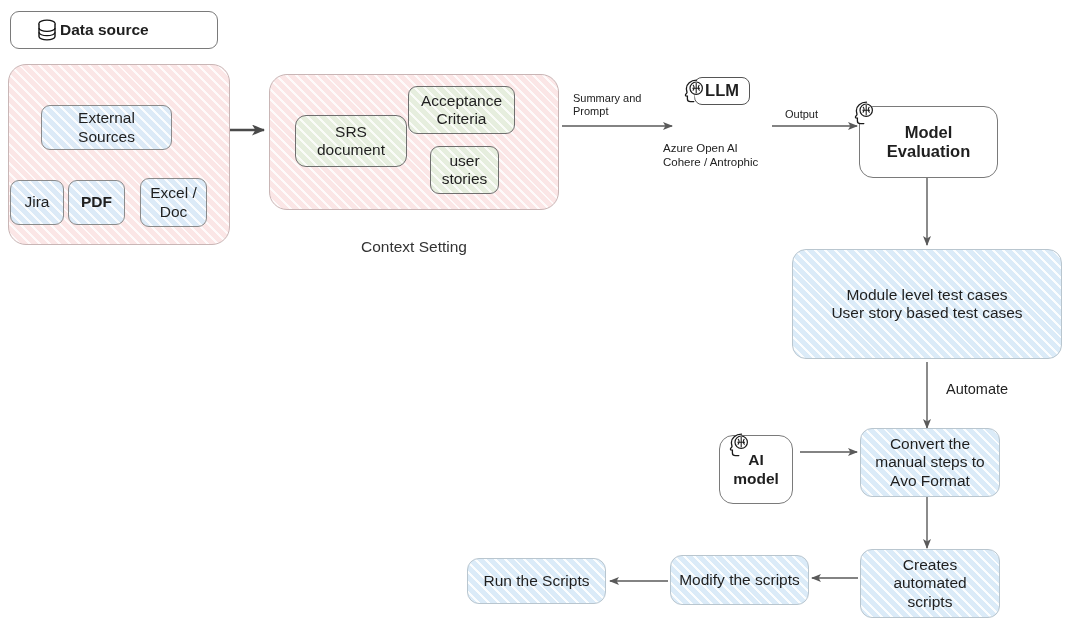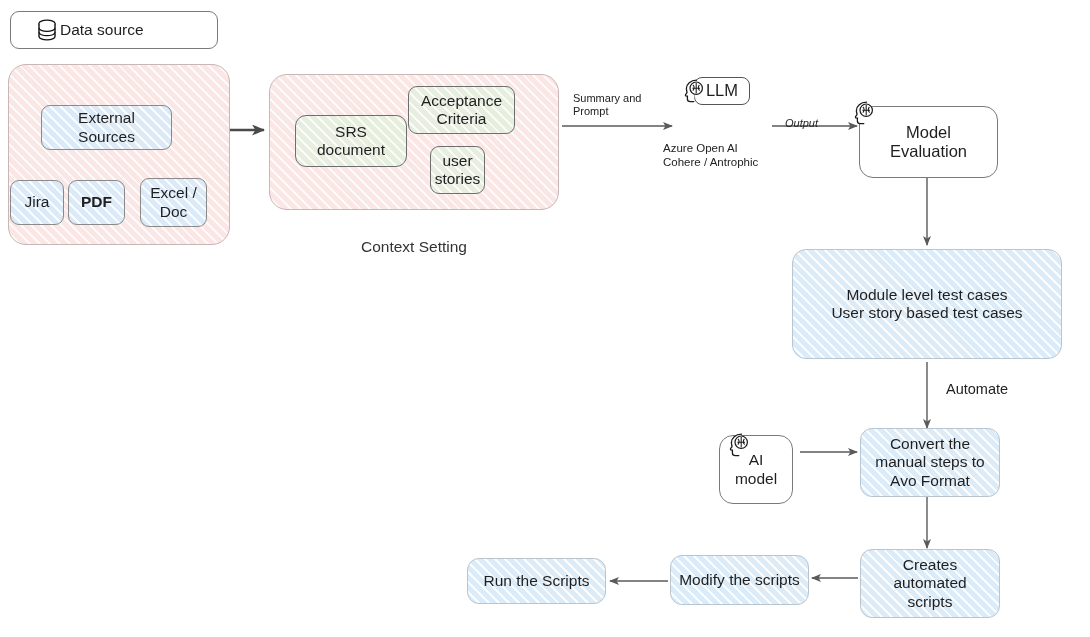--- a/index.html
+++ b/index.html
@@ -38,21 +38,21 @@
     background-image:repeating-linear-gradient(45deg,
        rgba(255,255,255,0.82) 0 2px, rgba(255,255,255,0) 2px 7px);
     border-color:#c9b6b6;
   }
   .fill-green{
     background-color:#e6eede;
     background-image:repeating-linear-gradient(45deg,
        rgba(255,255,255,0.8) 0 2px, rgba(255,255,255,0) 2px 7px);
     border-color:#6f6f6f;
   }
-  .fill-white{background:#ffffff;border-color:#7a7a7a;}
+  .fill-white{background:#ffffff;border-color:#7a7a7a;font-weight:bold;}
   .t14{font-size:14.5px;}
   .t15{font-size:15.5px;}
   .t16{font-size:16.5px;}
   .t11{font-size:11.5px;}
   .t12{font-size:11px;}
 
   .head-icon{position:absolute;z-index:9;}
   .hidden-text{white-space:pre-line;}
 </style>
 </head>
@@ -112,21 +112,21 @@
 Doc</div>
 
 <div class="node fill-pink" style="left:269px;top:74px;width:290px;height:136px;border-radius:18px;"></div>
 
 <div class="node fill-green t15 hidden-text" style="left:295px;top:115px;width:112px;height:52px;border-radius:11px;">SRS
 document</div>
 
 <div class="node fill-green t15 hidden-text" style="left:408px;top:86px;width:107px;height:48px;border-radius:9px;">Acceptance
 Criteria</div>
 
-<div class="node fill-green t15 hidden-text" style="left:430px;top:146px;width:55px;height:48px;border-radius:9px;">user
+<div class="node fill-green t15 hidden-text" style="left:430px;top:146px;width:69px;height:48px;border-radius:9px;">user
 stories</div>
 
 <div class="lbl t15" style="left:269px;top:238px;width:290px;text-align:center;color:#333;">Context Setting</div>
 
 <div class="lbl t12" style="left:573px;top:92px;width:110px;color:#222;">Summary and
 Prompt</div>
 
 <div class="head-icon" style="left:682px;top:78px;width:24px;height:26px;">
   <svg viewBox="0 0 24 26" width="24" height="26">
     <path d="M14.5,2.2 C8.6,2.2 4.4,6.0 4.4,10.5 C4.4,12.4 5.0,13.6 5.0,14.4
@@ -137,21 +137,21 @@
              M17.4,7.0 C15.8,8.4 16.0,11.0 17.6,12.6
              M10.4,10.2 L18.0,10.2" fill="none" stroke="#1a1a1a" stroke-width="1.05"></path>
   </svg>
 </div>
 
 <div class="node fill-white t16" style="left:694px;top:77px;width:56px;height:28px;border-radius:8px;border-color:#555;">LLM</div>
 
 <div class="lbl t11 hidden-text" style="left:663px;top:118px;width:130px;color:#222;margin-top:24px;">Azure Open AI
 Cohere / Antrophic</div>
 
-<div class="lbl t12" style="left:785px;top:117px;color:#222;font-style:italic;">Output</div>
+<div class="lbl t12" style="left:785px;top:108px;color:#222;">Output</div>
 
 <div class="head-icon" style="left:852px;top:100px;width:24px;height:26px;">
   <svg viewBox="0 0 24 26" width="24" height="26">
     <path d="M14.5,2.2 C8.6,2.2 4.4,6.0 4.4,10.5 C4.4,12.4 5.0,13.6 5.0,14.4
              C5.0,15.2 3.4,16.2 3.4,17.2 C3.4,18.0 4.6,18.2 5.4,18.2
              L5.4,21.0 C5.4,22.6 6.6,23.6 8.4,23.6 L11.8,23.6" fill="#fff" stroke="#1a1a1a" stroke-width="1.3" stroke-linecap="round"></path>
     <circle cx="14.2" cy="10.2" r="6.2" fill="#fff" stroke="#1a1a1a" stroke-width="1.2"></circle>
     <path d="M14.2,5.0 L14.2,15.2 M11.0,7.0 C12.6,8.4 12.4,11.0 10.8,12.6
              M17.4,7.0 C15.8,8.4 16.0,11.0 17.6,12.6
              M10.4,10.2 L18.0,10.2" fill="none" stroke="#1a1a1a" stroke-width="1.05"></path>

